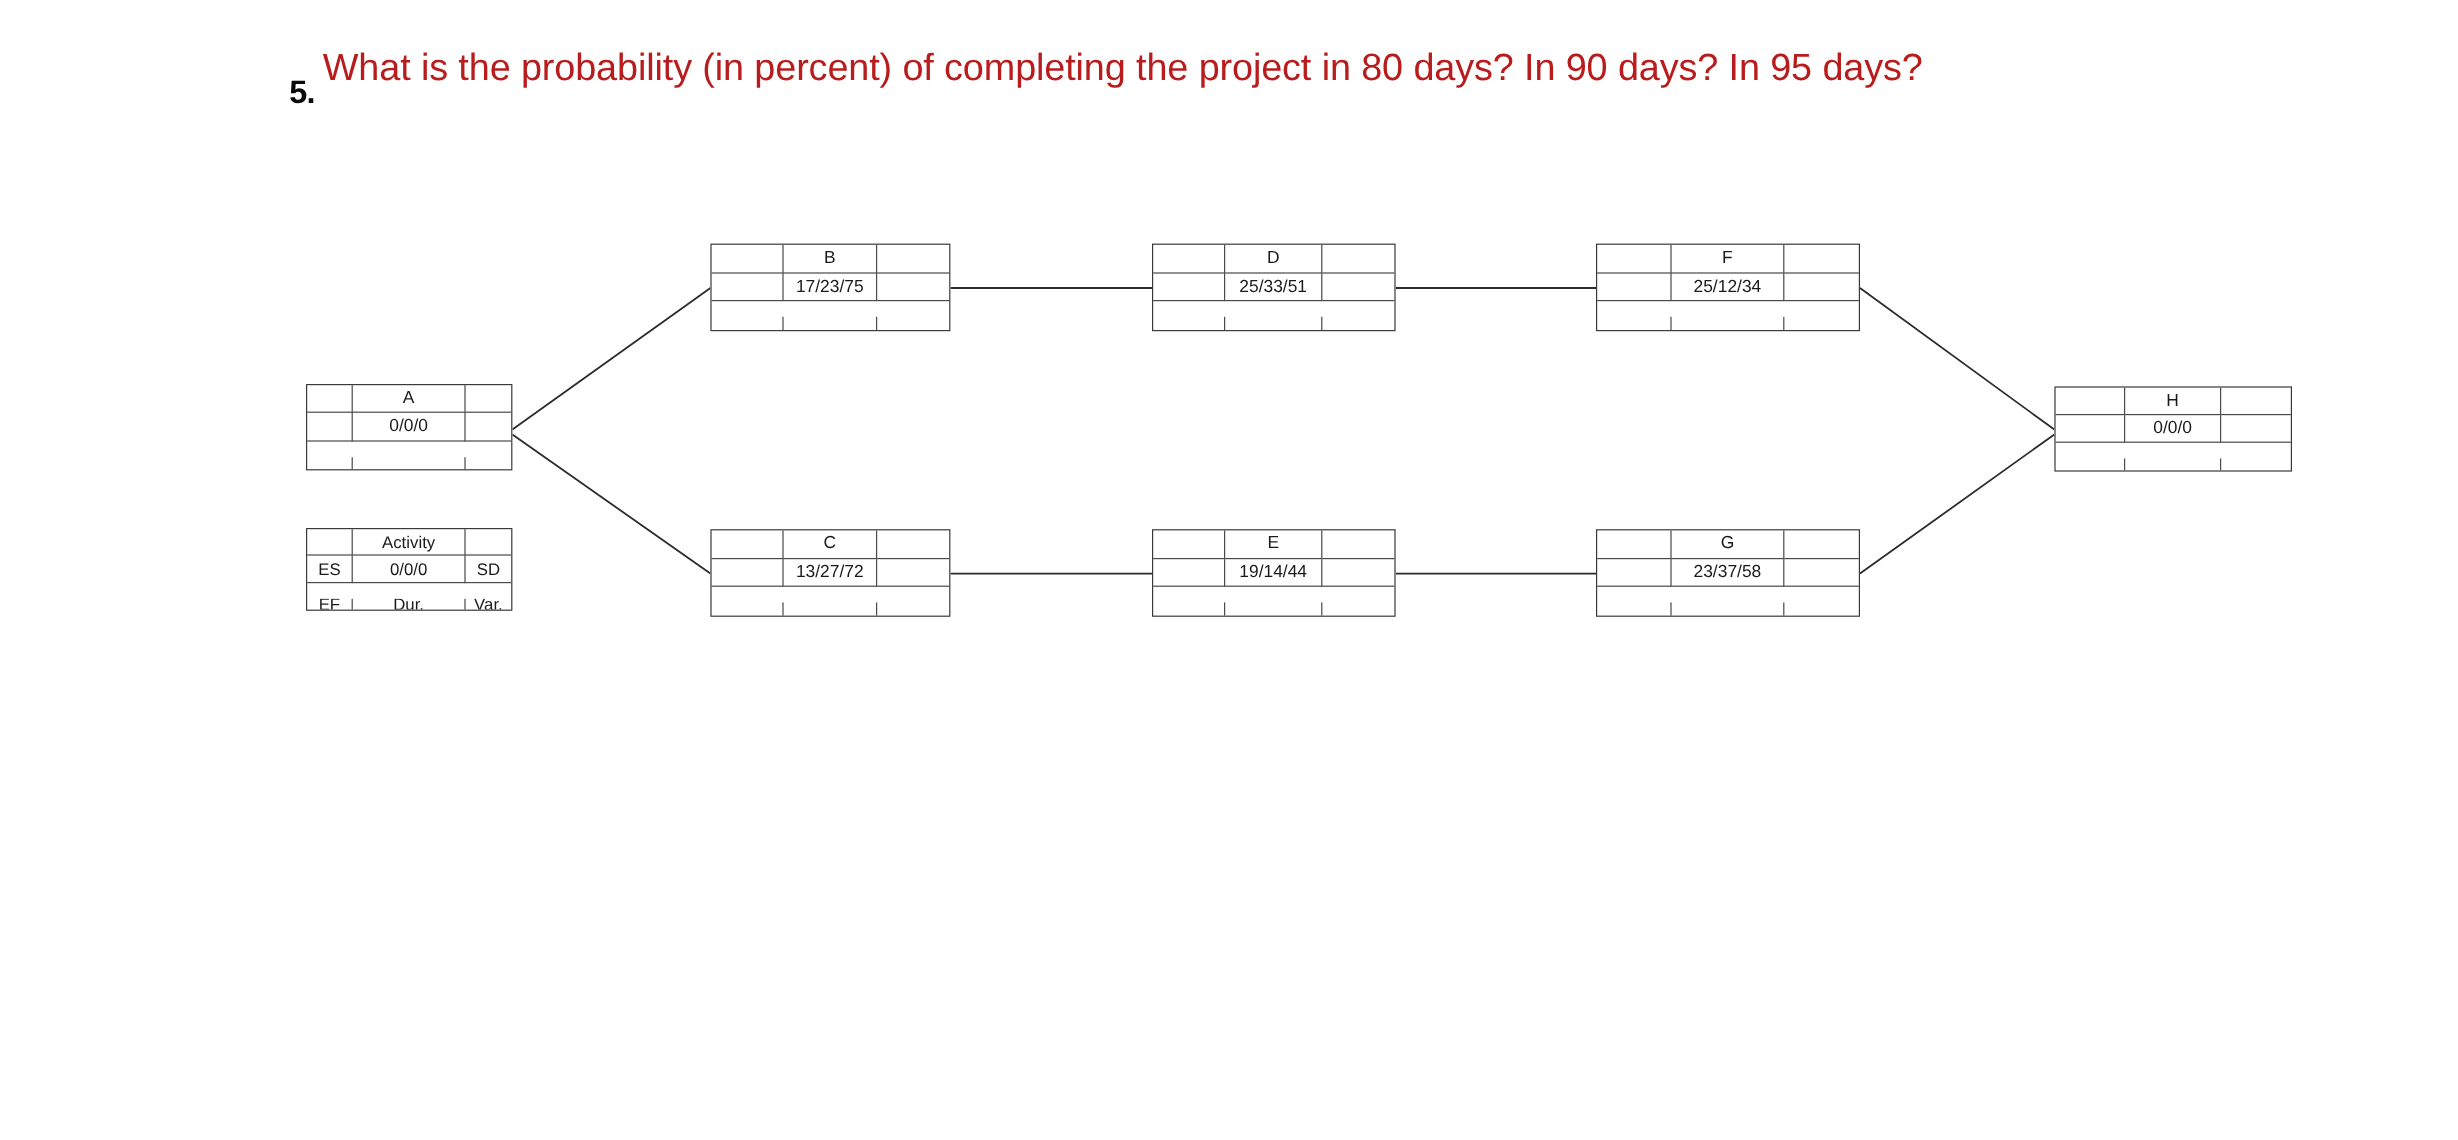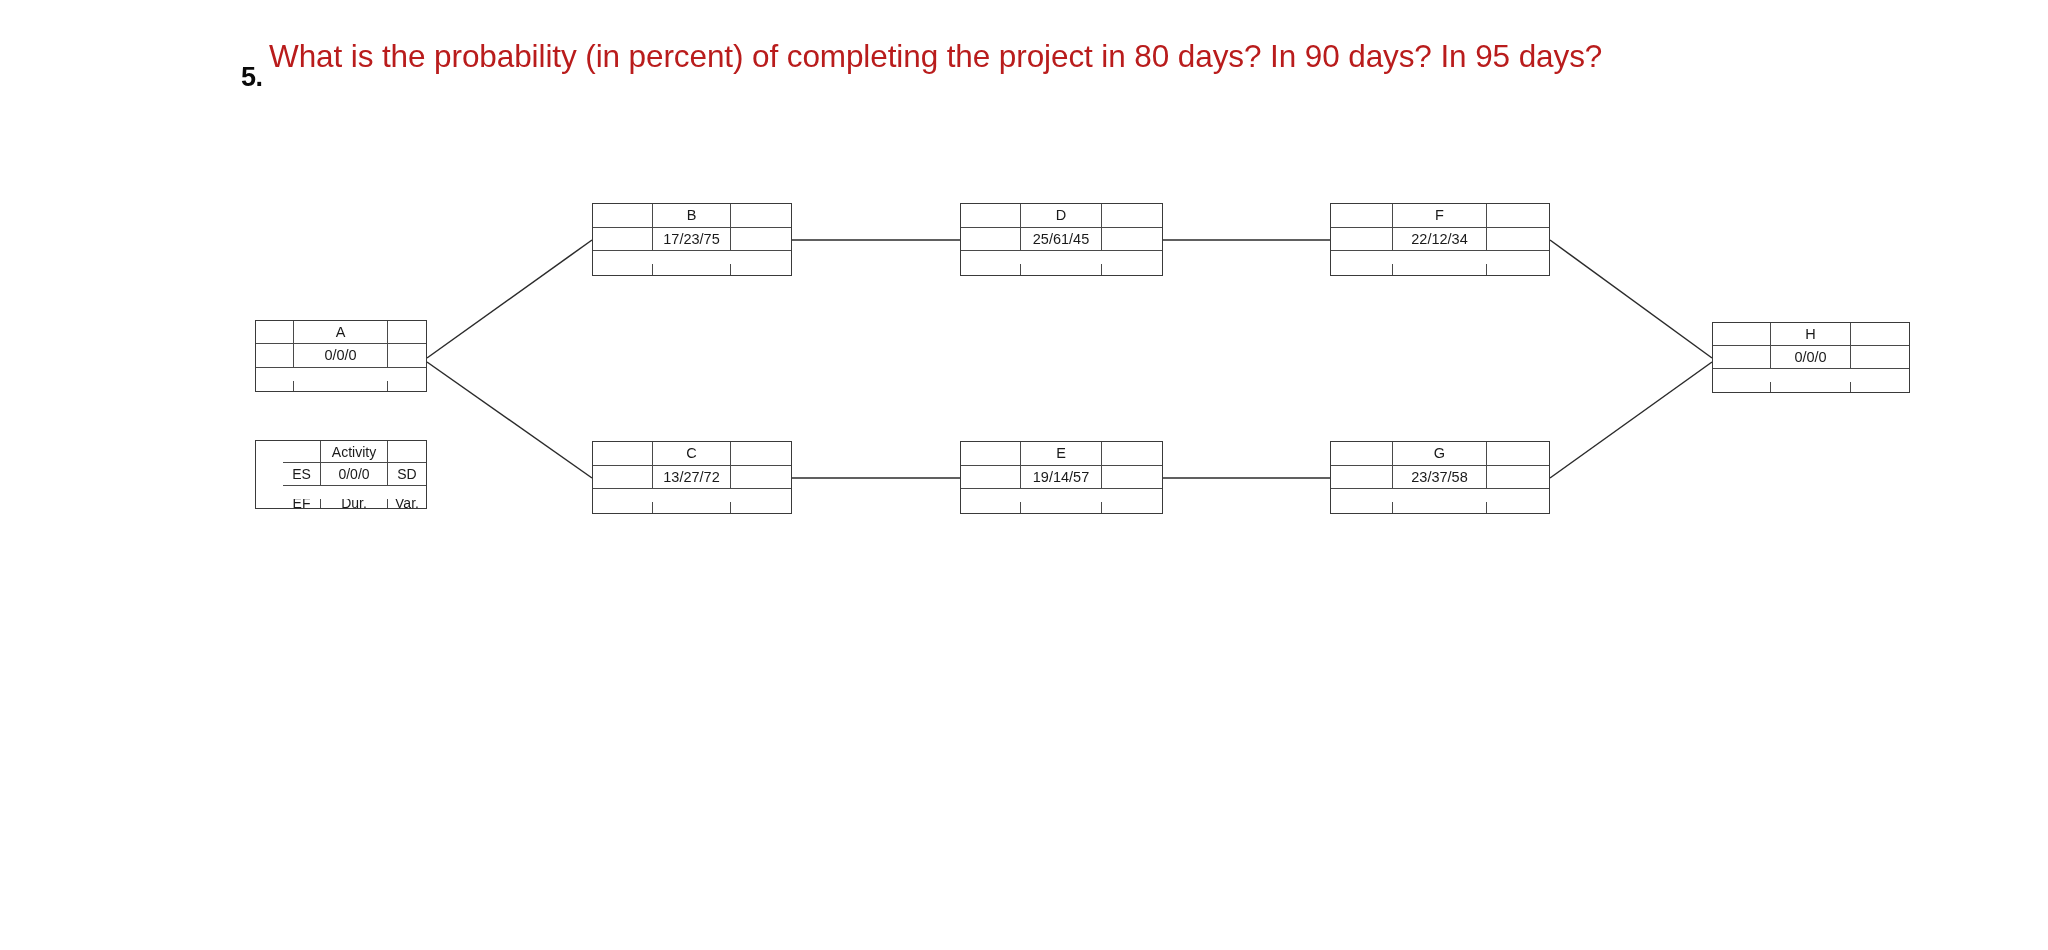--- a/index.html
+++ b/index.html
@@ -139,33 +139,33 @@
     <div class="cell c1 r3"></div>
     <div class="cell c2 r3"></div>
     <div class="cell c3 r3"></div>
   </div>
 
   <div class="node" style="left:960px; top:203px; width:203px; height:73px; --sidecol:60px;">
     <div class="cell c1 r1"></div>
     <div class="cell c2 r1">D</div>
     <div class="cell c3 r1"></div>
     <div class="cell c1 r2"></div>
-    <div class="cell c2 r2">25/61/45</div>
+    <div class="cell c2 r2">25/33/51</div>
     <div class="cell c3 r2"></div>
     <div class="cell c1 r3"></div>
     <div class="cell c2 r3"></div>
     <div class="cell c3 r3"></div>
   </div>
 
   <div class="node" style="left:1330px; top:203px; width:220px; height:73px; --sidecol:62px;">
     <div class="cell c1 r1"></div>
     <div class="cell c2 r1">F</div>
     <div class="cell c3 r1"></div>
     <div class="cell c1 r2"></div>
-    <div class="cell c2 r2">22/12/34</div>
+    <div class="cell c2 r2">25/12/34</div>
     <div class="cell c3 r2"></div>
     <div class="cell c1 r3"></div>
     <div class="cell c2 r3"></div>
     <div class="cell c3 r3"></div>
   </div>
 
   <div class="node" style="left:1712px; top:322px; width:198px; height:71px; --sidecol:58px;">
     <div class="cell c1 r1"></div>
     <div class="cell c2 r1">H</div>
     <div class="cell c3 r1"></div>
@@ -187,40 +187,40 @@
     <div class="cell c1 r3"></div>
     <div class="cell c2 r3"></div>
     <div class="cell c3 r3"></div>
   </div>
 
   <div class="node" style="left:960px; top:441px; width:203px; height:73px; --sidecol:60px;">
     <div class="cell c1 r1"></div>
     <div class="cell c2 r1">E</div>
     <div class="cell c3 r1"></div>
     <div class="cell c1 r2"></div>
-    <div class="cell c2 r2">19/14/57</div>
+    <div class="cell c2 r2">19/14/44</div>
     <div class="cell c3 r2"></div>
     <div class="cell c1 r3"></div>
     <div class="cell c2 r3"></div>
     <div class="cell c3 r3"></div>
   </div>
 
   <div class="node" style="left:1330px; top:441px; width:220px; height:73px; --sidecol:62px;">
     <div class="cell c1 r1"></div>
     <div class="cell c2 r1">G</div>
     <div class="cell c3 r1"></div>
     <div class="cell c1 r2"></div>
     <div class="cell c2 r2">23/37/58</div>
     <div class="cell c3 r2"></div>
     <div class="cell c1 r3"></div>
     <div class="cell c2 r3"></div>
     <div class="cell c3 r3"></div>
   </div>
 
-  <div class="node legend" style="left:255px; top:440px; width:172px; height:69px;padding-left:27px; --sidecol:38px;">
+  <div class="node legend" style="left:255px; top:440px; width:172px; height:69px; --sidecol:38px;">
     <div class="cell c1 r1"></div>
     <div class="cell c2 r1">Activity</div>
     <div class="cell c3 r1"></div>
     <div class="cell c1 r2">ES</div>
     <div class="cell c2 r2">0/0/0</div>
     <div class="cell c3 r2">SD</div>
     <div class="cell c1 r3">EF</div>
     <div class="cell c2 r3">Dur.</div>
     <div class="cell c3 r3">Var.</div>
   </div>

